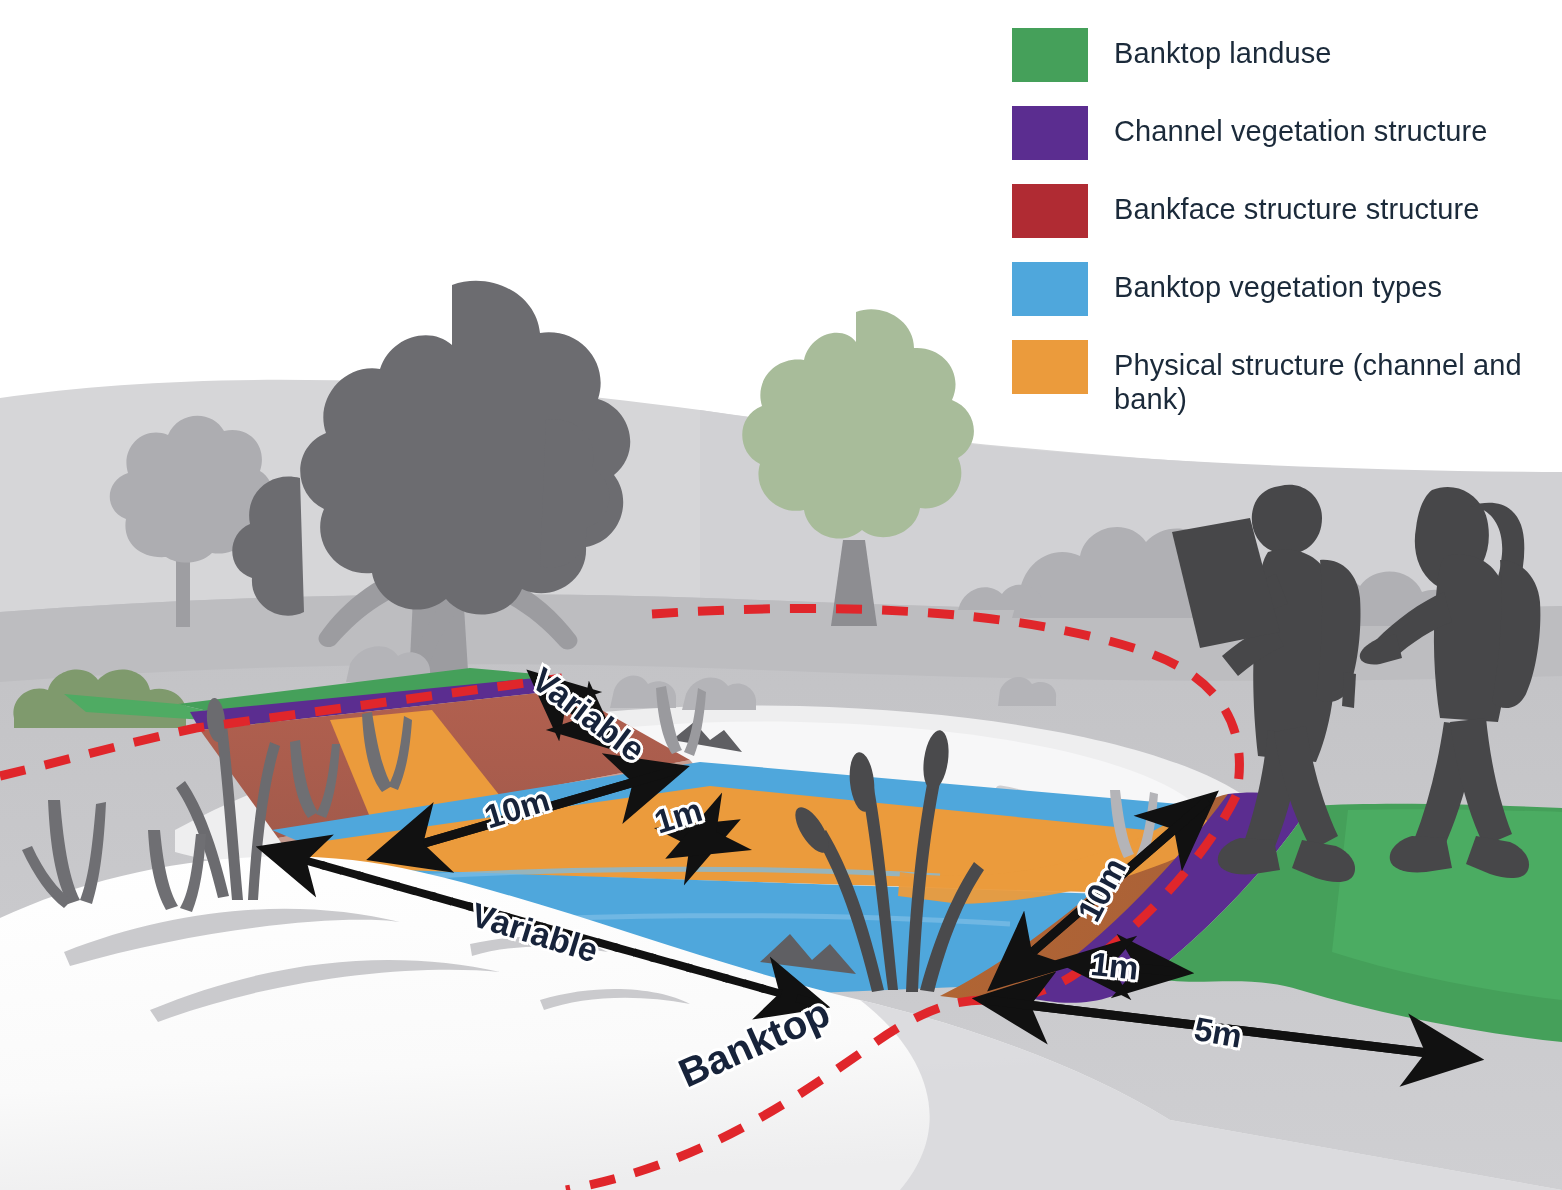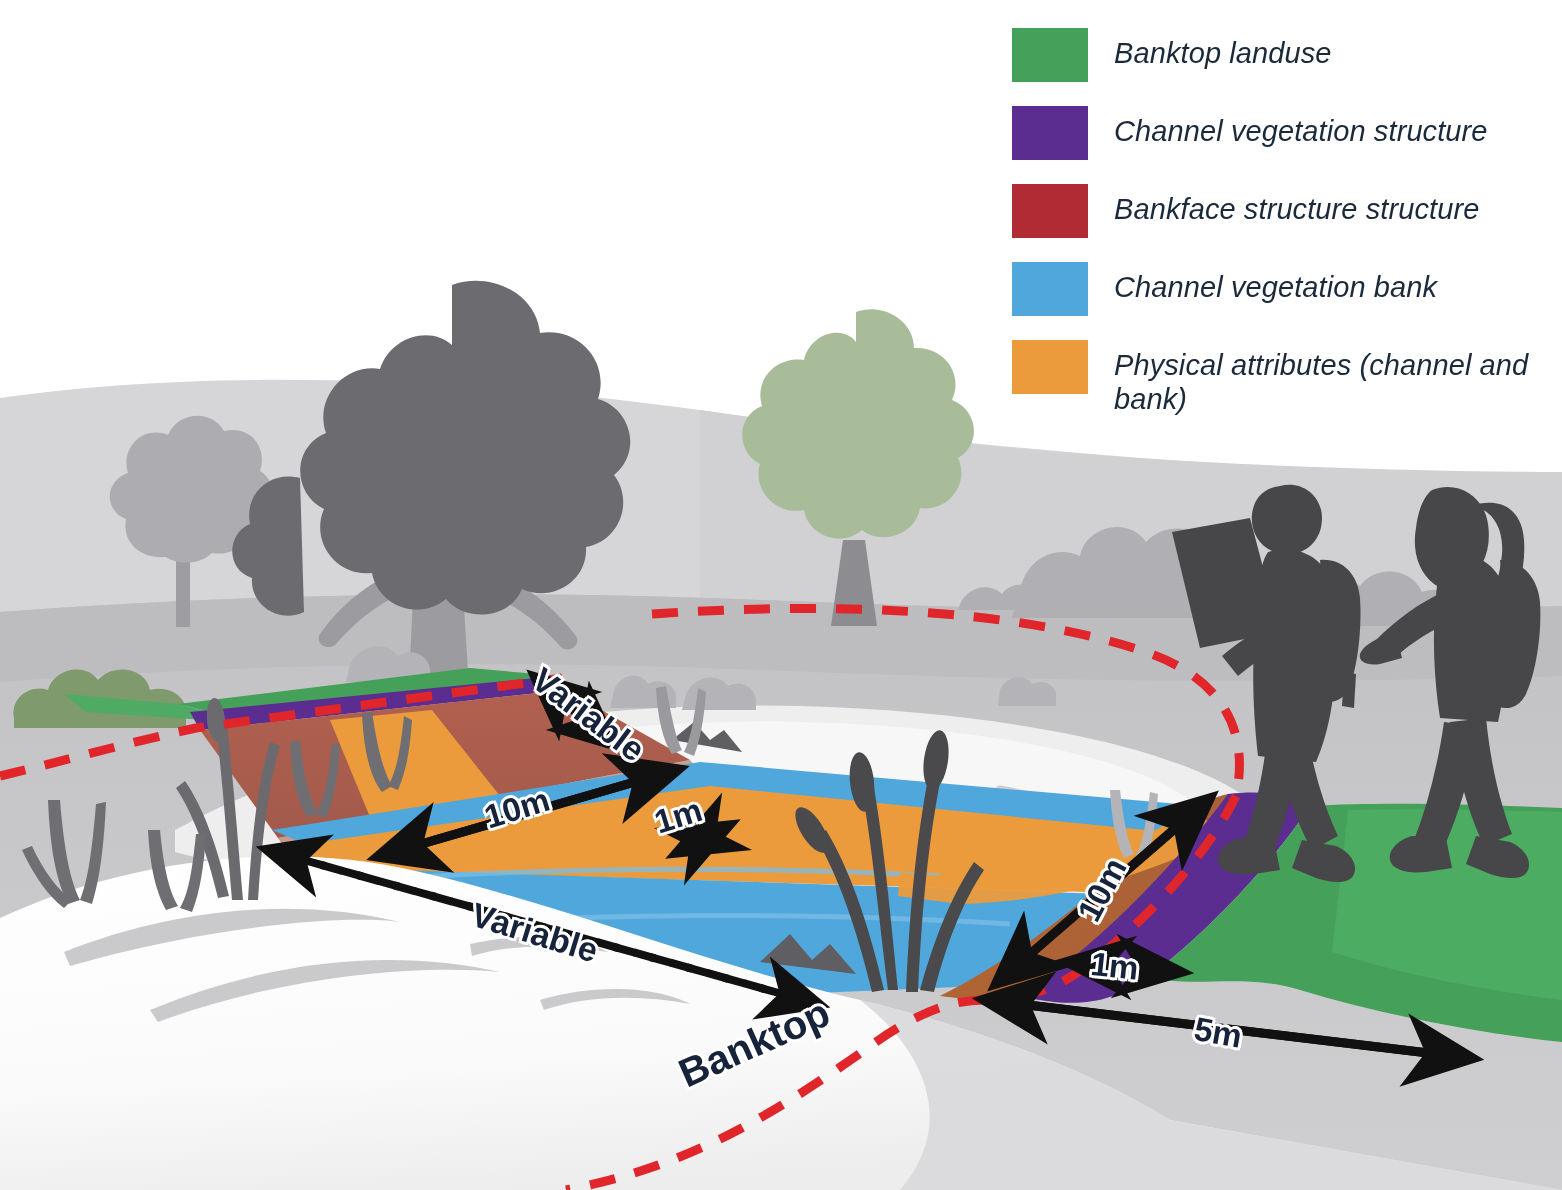--- a/index.html
+++ b/index.html
@@ -7,21 +7,21 @@
        font-family:"Liberation Sans","DejaVu Sans",sans-serif;}
   #stage{position:relative;width:1562px;height:1190px;background:#fff;}
   #scene{position:absolute;inset:0;width:1562px;height:1190px;}
 
   
   #legend{position:absolute;left:1012px;top:28px;width:545px;}
   .leg-row{display:flex;align-items:flex-start;margin-bottom:24px;}
   .leg-sw{width:76px;height:54px;flex:0 0 76px;margin-right:26px;}
   .leg-tx{font-size:29px;line-height:34px;color:#1b2a3a;
           font-family:"Liberation Sans","DejaVu Sans",sans-serif;
-          letter-spacing:.1px;padding-top:8px;font-style:italic;}
+          letter-spacing:.1px;padding-top:8px;}
 
   
   .mlabel{
     position:absolute;white-space:nowrap;
     font-size:34px;font-weight:700;color:#17233a;
     font-family:"Liberation Sans","DejaVu Sans",sans-serif;
     -webkit-text-stroke:5px #ffffff;
     paint-order:stroke fill;
     text-shadow:
        2px 0 0 #fff,-2px 0 0 #fff,0 2px 0 #fff,0 -2px 0 #fff,
@@ -342,21 +342,21 @@
     <div class="leg-row">
       <div class="leg-sw" style="background: rgb(91, 45, 144);"></div>
       <div class="leg-tx">Channel vegetation structure</div>
     </div>
     <div class="leg-row">
       <div class="leg-sw" style="background: rgb(176, 43, 51);"></div>
       <div class="leg-tx">Bankface structure structure</div>
     </div>
     <div class="leg-row">
       <div class="leg-sw" style="background: rgb(79, 167, 220);"></div>
-      <div class="leg-tx">Channel vegetation bank</div>
+      <div class="leg-tx">Banktop vegetation types</div>
     </div>
     <div class="leg-row">
       <div class="leg-sw" style="background: rgb(235, 155, 60);"></div>
-      <div class="leg-tx">Physical attributes (channel and bank)</div>
+      <div class="leg-tx">Physical structure (channel and bank)</div>
     </div>
   </div>
 
 </div>
 
 </body></html>

